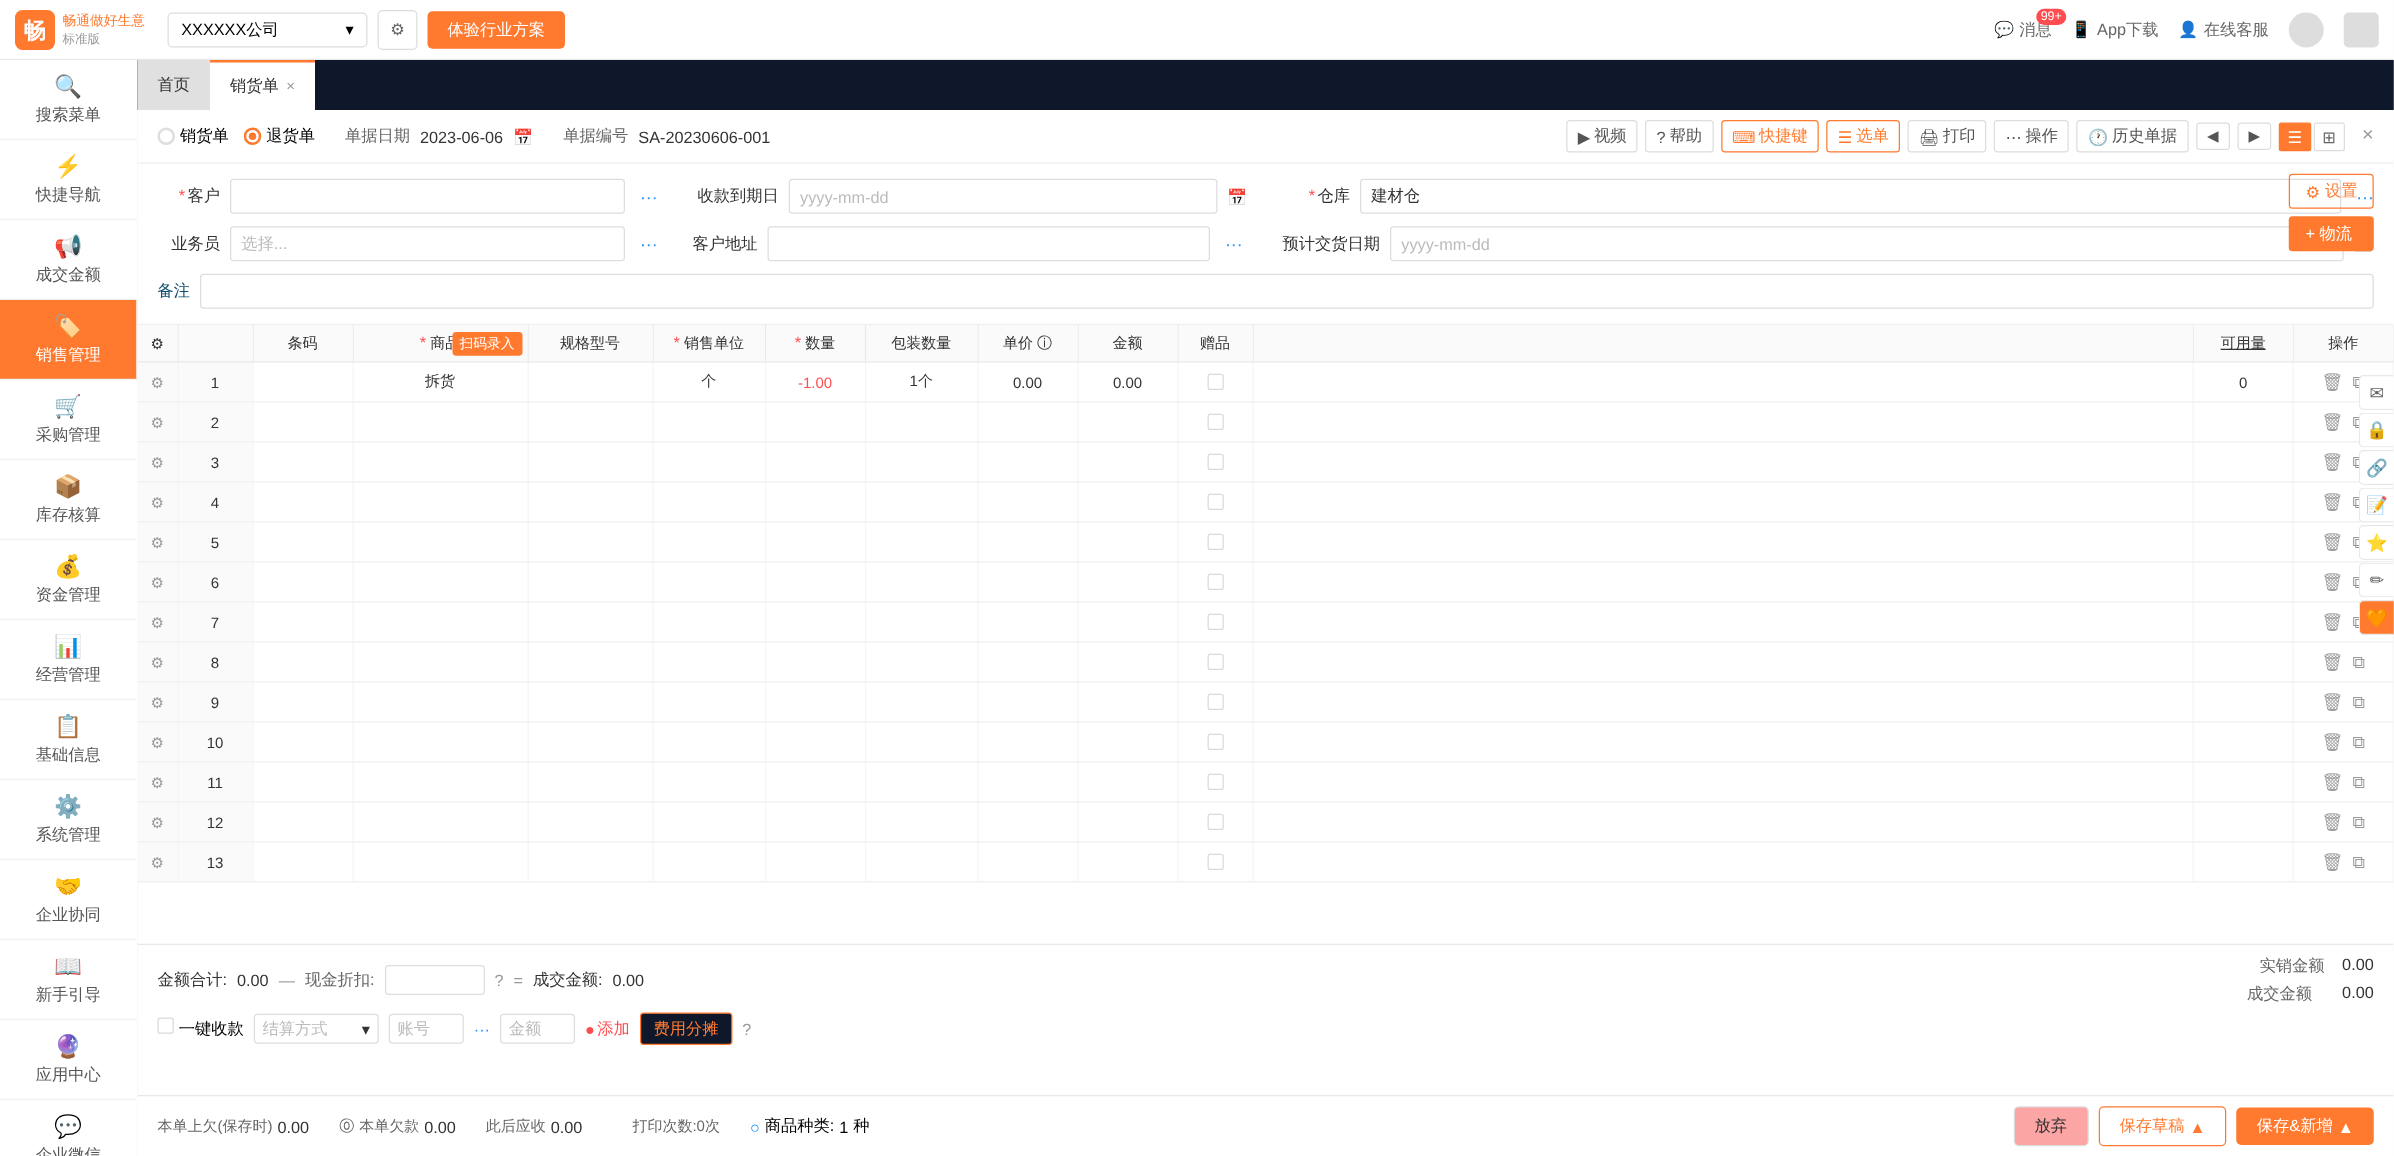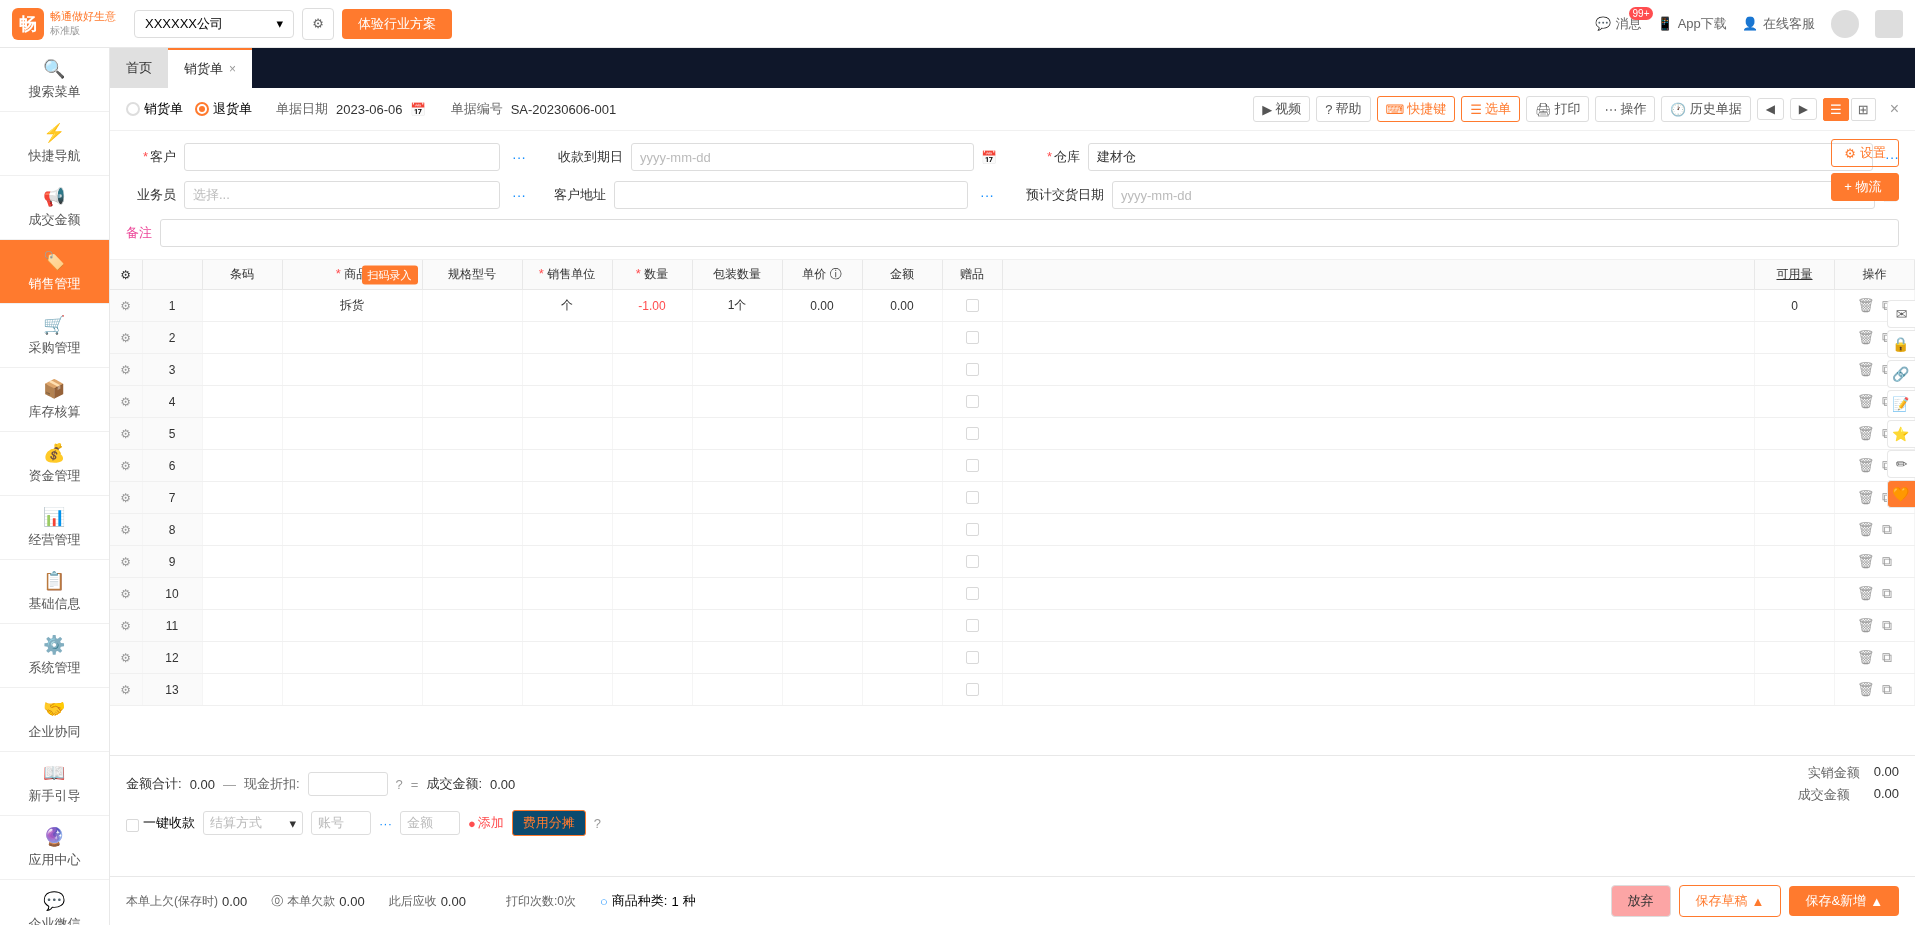--- a/index.html
+++ b/index.html
@@ -203,40 +203,40 @@
       border-top: 1px solid #e8e8e8;
       padding: 8px 16px;
     }
     .amount-row { display: flex; align-items: center; gap: 8px; color: #333; }
     .minus-sign { color: #999; }
     .discount-label { color: #666; }
     .equals-sign { color: #999; }
     .payment-row {
       display: flex; align-items: center; gap: 8px; margin-top: 6px;
     }
-    .payment-checkbox { display: flex; align-items: flex-end; gap: 4px; }
+    .payment-checkbox { display: flex; align-items: flex-start; gap: 4px; }
     .select-box {
       border: 1px solid #ddd; border-radius: 3px; padding: 2px 6px;
       color: #333; background: #fff; cursor: pointer; min-width: 80px;
       display: flex; align-items: center; justify-content: space-between;
     }
     .account-input {
       border: 1px solid #ddd; border-radius: 3px; padding: 2px 6px;
       color: #bbb; background: #fff; min-width: 60px;
     }
     .amount-input {
       border: 1px solid #ddd; border-radius: 3px; padding: 2px 6px;
       color: #333; min-width: 60px;
     }
     .add-btn {
       color: #ff4d4f; cursor: pointer; display: flex; align-items: center; gap: 2px;
     }
     .expense-btn {
       border: 1px solid #ff7a2e; border-radius: 3px; padding: 3px 10px;
-      color: #ff7a2e; cursor: pointer; background: #0c4a6e;
+      color: #ff7a2e; cursor: pointer; background: #0f172a;
     }
     .help-icon { color: #999; cursor: pointer; }
 
     
     .summary-footer {
       display: flex; align-items: center; padding: 8px 16px;
       border-top: 1px solid #e8e8e8; background: #fff;
       gap: 24px;
       margin-top: 32px;
     }
@@ -480,21 +480,21 @@
         </div>
         <div style="flex:1;display:flex;align-items:center;gap:8px;margin-left:32px;">
           <span class="form-field-label">预计交货日期</span>
           <div class="form-input placeholder" style="flex:1;">
             <span style="color:#bbb;">yyyy-mm-dd</span>
           </div>
           <span class="calendar-icon">📅</span>
         </div>
       </div>
       <div class="notes-row">
-        <span style="color:#ec4899;">备注</span>
+        <span style="color:#0c4a6e;">备注</span>
         <div style="flex:1;height:28px;border:1px solid #ddd;border-radius:3px;"></div>
       </div>
 
       <div class="right-btns">
         <div class="right-btn">
           <span>⚙</span>
           <span>设置</span>
         </div>
         <div class="right-btn filled">
           <span>+ 物流</span>

